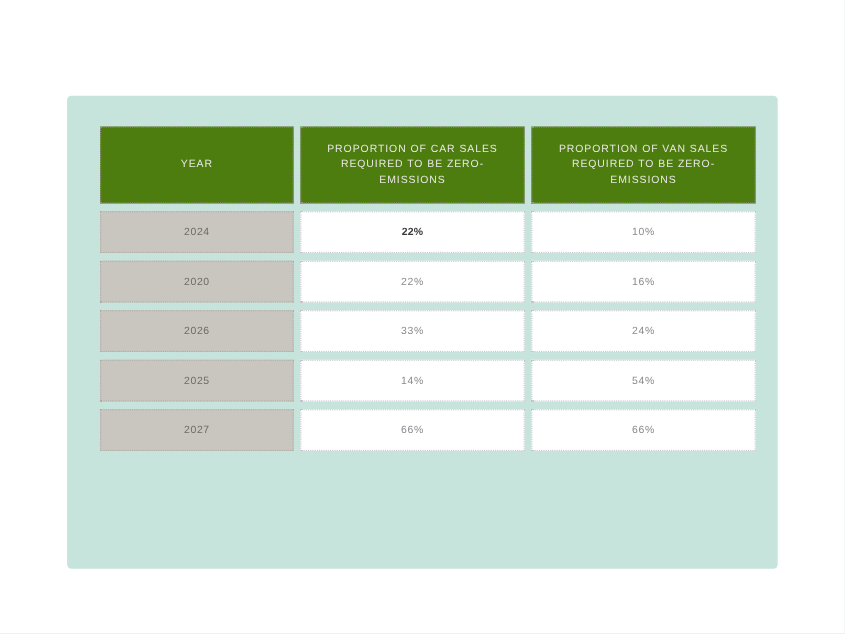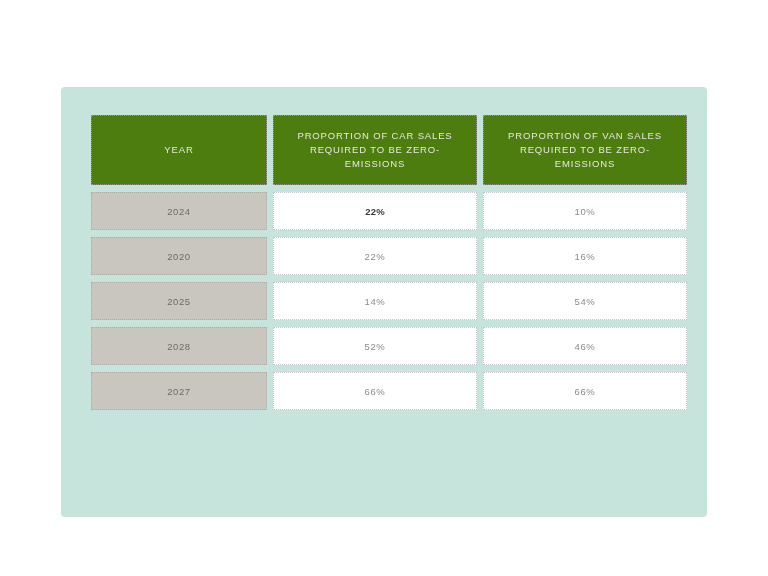--- a/index.html
+++ b/index.html
@@ -124,28 +124,28 @@
         <td class="year-cell">2024</td>
         <td class="value-cell emphasis">22%</td>
         <td class="value-cell">10%</td>
       </tr>
       <tr>
         <td class="year-cell">2020</td>
         <td class="value-cell">22%</td>
         <td class="value-cell">16%</td>
       </tr>
       <tr>
+        <td class="year-cell">2026</td>
+        <td class="value-cell">33%</td>
+        <td class="value-cell">24%</td>
+      </tr>
+      <tr>
         <td class="year-cell">2025</td>
         <td class="value-cell">14%</td>
         <td class="value-cell">54%</td>
-      </tr>
-      <tr>
-        <td class="year-cell">2028</td>
-        <td class="value-cell">52%</td>
-        <td class="value-cell">46%</td>
       </tr>
       <tr>
         <td class="year-cell">2027</td>
         <td class="value-cell">66%</td>
         <td class="value-cell">66%</td>
       </tr>
     </tbody>
   </table>
 
 </div>

